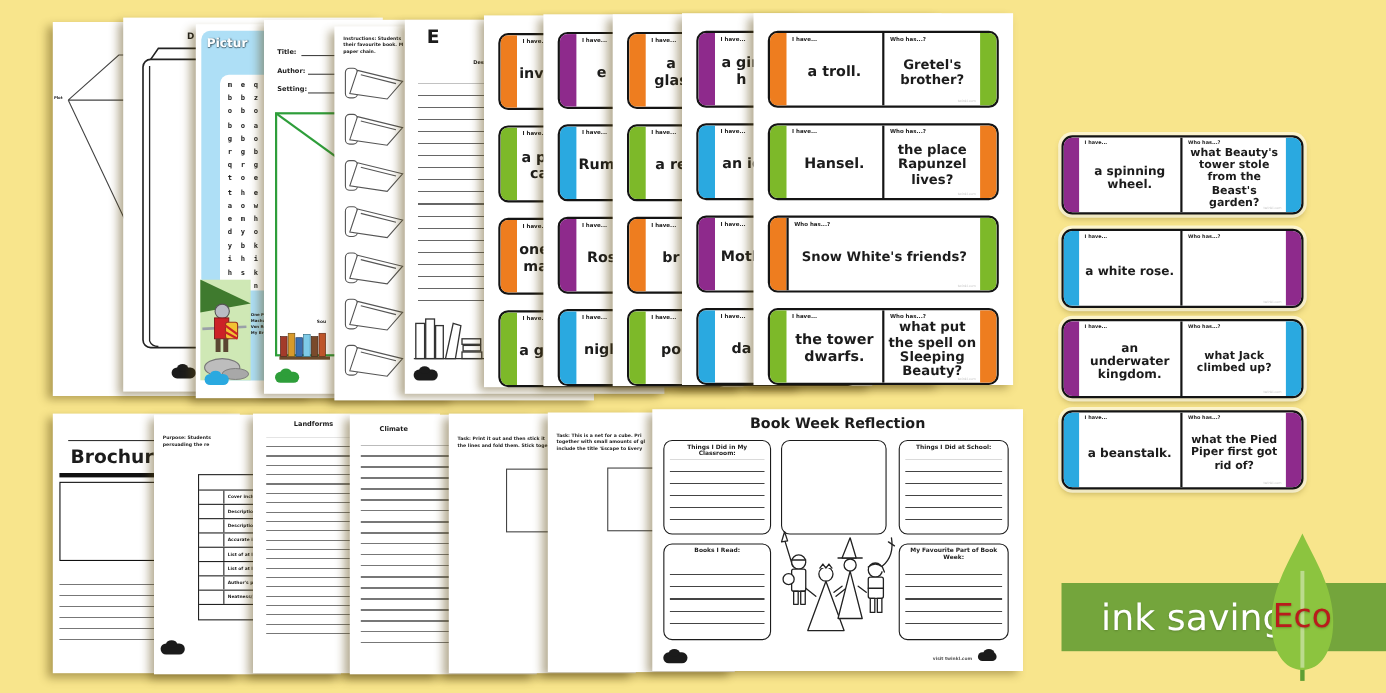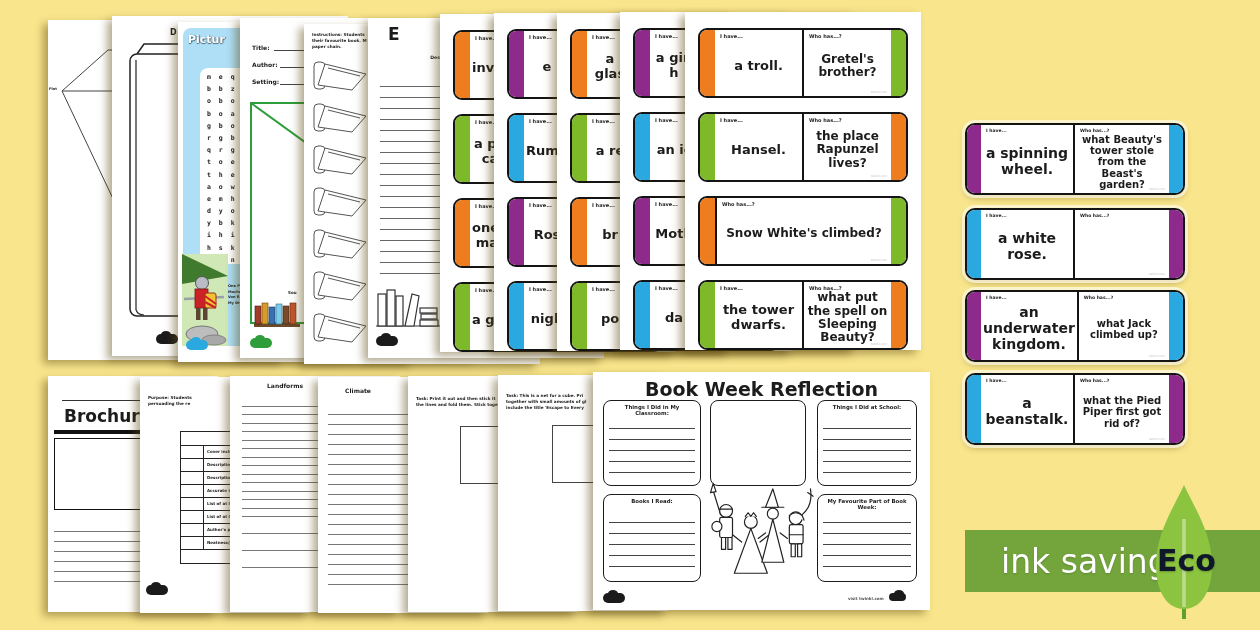--- a/index.html
+++ b/index.html
@@ -31,21 +31,21 @@
   .scard .cell-s{position:relative;display:flex;align-items:center;justify-content:center;text-align:center;overflow:visible;}
   .scard .ctext{white-space:normal;}
   .w40{flex:0 0 40px;} .w46{flex:0 0 46px;} .w48{flex:0 0 48px;}
 
   
   .rcard{position:absolute;left:965px;width:220px;height:72px;background:#fff;border:2px solid #141414;
          border-radius:10px;overflow:hidden;display:flex;box-sizing:border-box;
          box-shadow:0 0 0 3px rgba(255,252,235,.7),0 3px 6px rgba(110,90,25,.45);}
   .rcard .strip{flex:0 0 14px;}
   .rcard .cell-l{flex:0 0 92px;}
-  .rcard .ctext{font-size:14px;}
+  .rcard .ctext{font-size:11px;}
   .rcard .ctext-r{font-size:10px;}
   .rcard .clabel{font-size:4.5px;}
 
   
   .ruled{background-image:repeating-linear-gradient(to bottom,transparent 0 9px,#777 9px 10px);}
   .ruled11{background-image:repeating-linear-gradient(to bottom,transparent 0 10px,#666 10px 11px);}
   .ruled8{background-image:repeating-linear-gradient(to bottom,transparent 0 7.5px,#777 7.5px 8.5px);}
 
   
   .tinytxt{font-size:4.2px;line-height:6px;font-weight:bold;color:#222;}
@@ -75,21 +75,21 @@
   .bwbox{position:absolute;border:1.4px solid #1c1c1c;border-radius:8px;box-sizing:border-box;}
   .bwhead{font-size:5.4px;font-weight:bold;text-align:center;margin-top:3px;padding:0 3px;}
   .bwlines{position:absolute;left:5px;right:5px;top:17px;bottom:5px;
            background:repeating-linear-gradient(to bottom,transparent 0 10px,#444 10px 11px);}
 
   
   .eco-banner{position:absolute;left:965px;top:530px;width:295px;height:62px;background:#74A53C;
               display:flex;align-items:center;}
   .eco-label{font-size:33px;color:#fff;padding-left:36px;text-shadow:0 1px 2px rgba(0,0,0,.18);}
   .eco-leaf{position:absolute;left:1148px;top:481px;width:72px;height:140px;}
-  .eco-text{position:absolute;left:1157px;top:543px;font-size:30px;font-weight:bold;color:#0f172a;
+  .eco-text{position:absolute;left:1157px;top:543px;font-size:30px;font-weight:normal;color:#b91c1c;
             text-shadow:0 1px 2px rgba(0,0,0,.25);}
 </style>
 </head>
 <body>
 
 <div class="canvas">
 
   <div class="page p-top" style="left:48px;top:20px;z-index:1">
     <svg class="abs" style="left:0;top:0" width="236" height="340" viewBox="0 0 236 340">
       <path d="M14,71 L60,30 L190,30 M14,71 L190,71 M14,71 L68,185" stroke="#444" stroke-width="1" fill="none"></path>
@@ -395,21 +395,21 @@
           <div class="ctext ctext-r">the place Rapunzel lives?</div>
           <div class="urltiny">twinkl.com</div>
         </div>
       <div class="strip" data-color="orange"></div>
     </div>
     <div class="lcard" style="top:184px">
       <div class="strip" data-color="orange"></div>
       <div class="cdiv"></div>
       <div class="cell cell-r">
           <div class="clabel">Who has...?</div>
-          <div class="ctext ctext-r">Snow White's climbed?</div>
+          <div class="ctext ctext-r">Snow White's friends?</div>
           <div class="urltiny">twinkl.com</div>
         </div>
       <div class="strip" data-color="green"></div>
     </div>
     <div class="lcard" style="top:268px">
       <div class="strip" data-color="green"></div>
       <div class="cell cell-l">
           <div class="clabel">I have...</div>
           <div class="ctext">the tower dwarfs.</div>
         </div>
@@ -530,21 +530,21 @@
   <div class="page p-bot" style="left:498px;top:375px;z-index:6">
     <div class="abs" style="left:8px;top:18px;width:110px">
         <div class="tinytxt">Task: This is a net for a cube. Pri</div>
         <div class="tinytxt">together with small amounts of gl</div>
         <div class="tinytxt">include the title 'Escape to Every</div>
       </div>
     <div class="abs" style="left:54px;top:50px;width:56px;height:56px;border:1px solid #444"></div>
   </div>
 
   <div class="page" style="left:593px;top:372px;width:337px;height:238px;z-index:7">
-    <div class="abs" style="left:0;top:6px;width:100%;text-align:center;font-size:19px;font-weight:bold">Book Week Reflection</div>
+    <div class="abs" style="left:0;top:6px;width:100%;text-align:center;font-size:13px;font-weight:bold">Book Week Reflection</div>
     <div class="bwbox" style="left:10px;top:28px;width:98px;height:86px">
       <div class="bwhead">Things I Did in My Classroom:</div>
       <div class="bwlines"></div>
     </div>
     <div class="bwbox" style="left:117px;top:28px;width:96px;height:86px"></div>
     <div class="bwbox" style="left:224px;top:28px;width:100px;height:86px">
       <div class="bwhead">Things I Did at School:</div>
       <div class="bwlines"></div>
     </div>
     <div class="bwbox" style="left:10px;top:122px;width:98px;height:88px">

